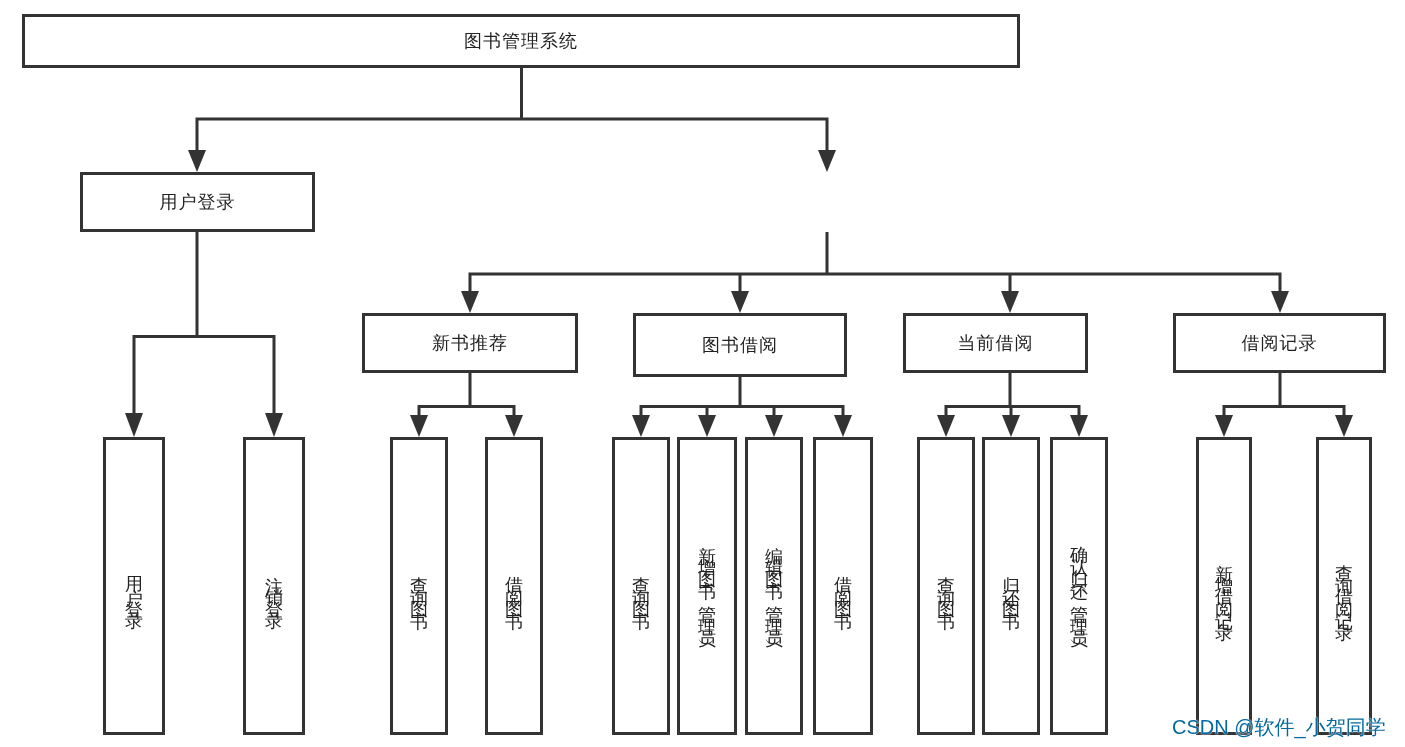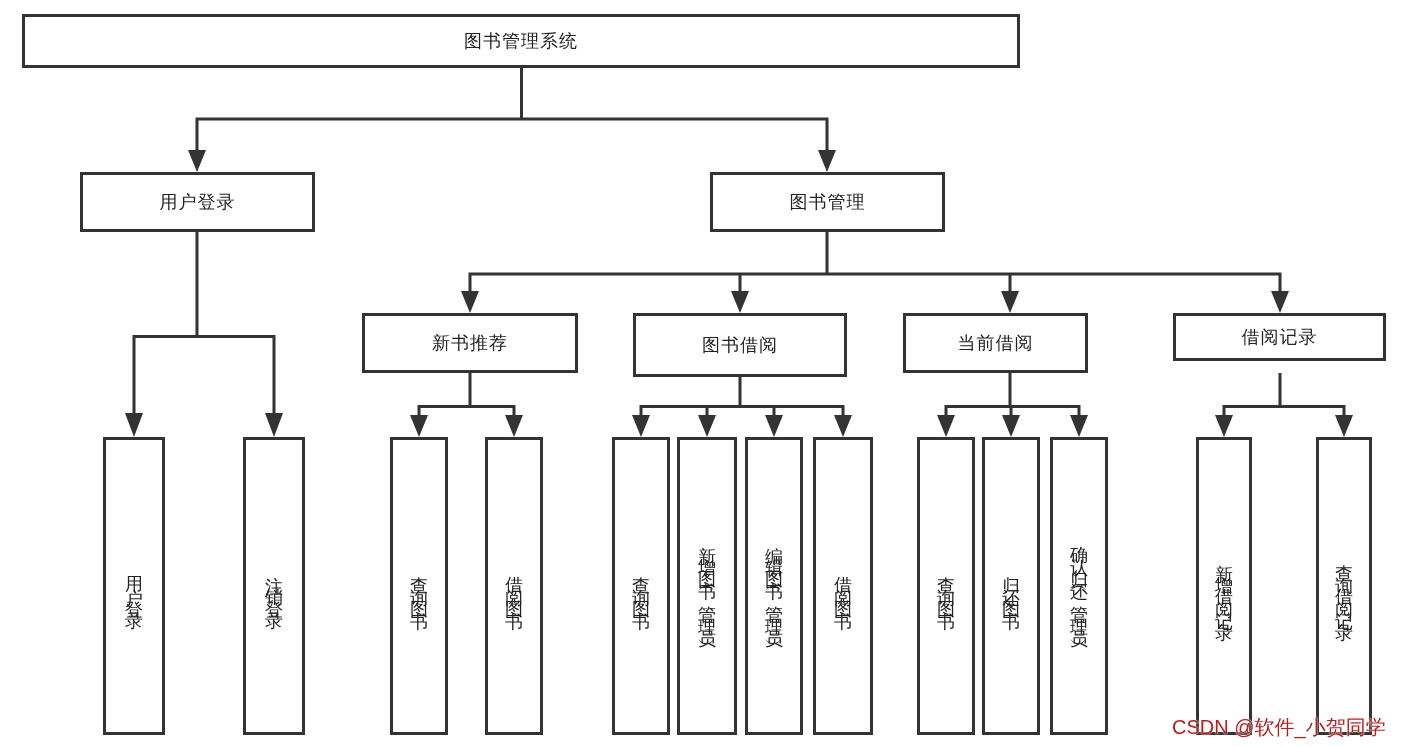--- a/index.html
+++ b/index.html
@@ -45,41 +45,41 @@
   }
   
   .n-root   { left: 22px;  top: 14px;  width: 998px; height: 54px; }
   
   .n-login  { left: 80px;  top: 172px; width: 235px; height: 60px; }
   .n-mgmt   { left: 710px; top: 172px; width: 235px; height: 60px; }
   
   .n-newbook  { left: 362px;  top: 313px; width: 216px; height: 60px; justify-content: center; }
   .n-borrow   { left: 633px;  top: 313px; width: 214px; height: 64px; }
   .n-current  { left: 903px;  top: 313px; width: 185px; height: 60px; }
-  .n-records  { left: 1173px; top: 313px; width: 213px; height: 48px; }
+  .n-records  { left: 1173px; top: 313px; width: 213px; height: 60px; }
   
   .lf-1  { left: 103px;  top: 437px; width: 62px; height: 298px; }
   .lf-2  { left: 243px;  top: 437px; width: 62px; height: 298px; }
   .lf-3  { left: 390px;  top: 437px; width: 58px; height: 298px; }
   .lf-4  { left: 485px;  top: 437px; width: 58px; height: 298px; }
   .lf-5  { left: 612px;  top: 437px; width: 58px; height: 298px; }
   .lf-6  { left: 677px;  top: 437px; width: 60px; height: 298px; }
   .lf-7  { left: 745px;  top: 437px; width: 58px; height: 298px; }
   .lf-8  { left: 813px;  top: 437px; width: 60px; height: 298px; }
   .lf-9  { left: 917px;  top: 437px; width: 58px; height: 298px; }
   .lf-10 { left: 982px;  top: 437px; width: 58px; height: 298px; }
   .lf-11 { left: 1050px; top: 437px; width: 58px; height: 298px; }
   .lf-12 { left: 1196px; top: 437px; width: 56px; height: 298px; }
   .lf-13 { left: 1316px; top: 437px; width: 56px; height: 298px; }
   .watermark {
     position: absolute;
     left: 1172px;
     top: 714px;
     font-size: 20px;
-    color: #b91c1c;
+    color: #0369a1;
     text-shadow: 0 0 2px #ffffff, 0 0 1px #ffffff;
     white-space: nowrap;
     z-index: 5;
   }
 </style>
 </head>
 <body>
 
 <div class="canvas">
 
@@ -127,23 +127,20 @@
     </g>
   </svg>
 
   <div class="node n-root">
     <span class="h-label">图书管理系统</span>
   </div>
 
   <div class="node n-login">
     <span class="h-label">用户登录</span>
   </div>
-  <div class="node n-mgmt">
-    <span class="h-label">图书管理</span>
-  </div>
 
   <div class="node n-newbook">
     <span class="h-label">新书推荐</span>
   </div>
   <div class="node n-borrow">
     <span class="h-label">图书借阅</span>
   </div>
   <div class="node n-current">
     <span class="h-label">当前借阅</span>
   </div>

